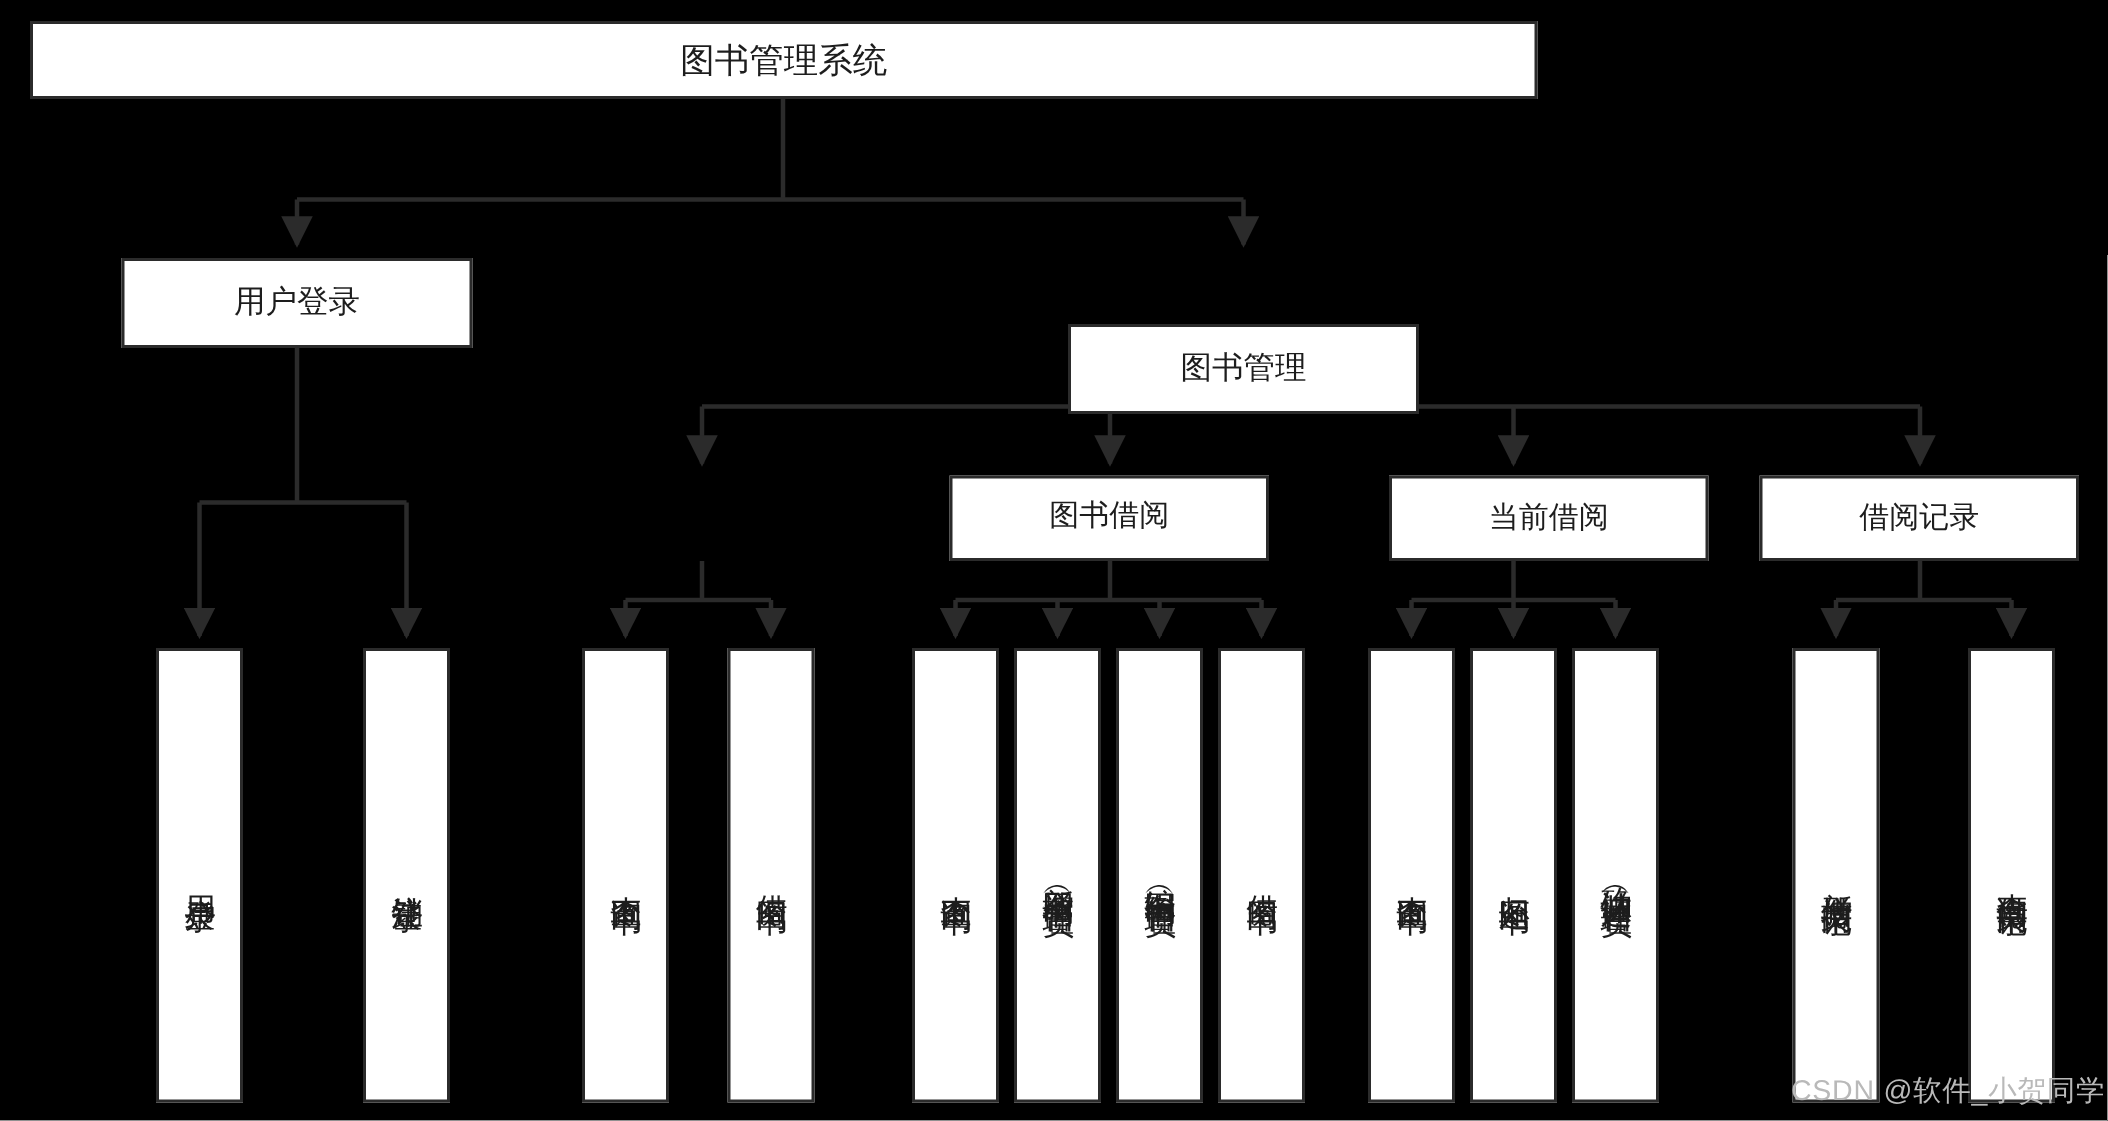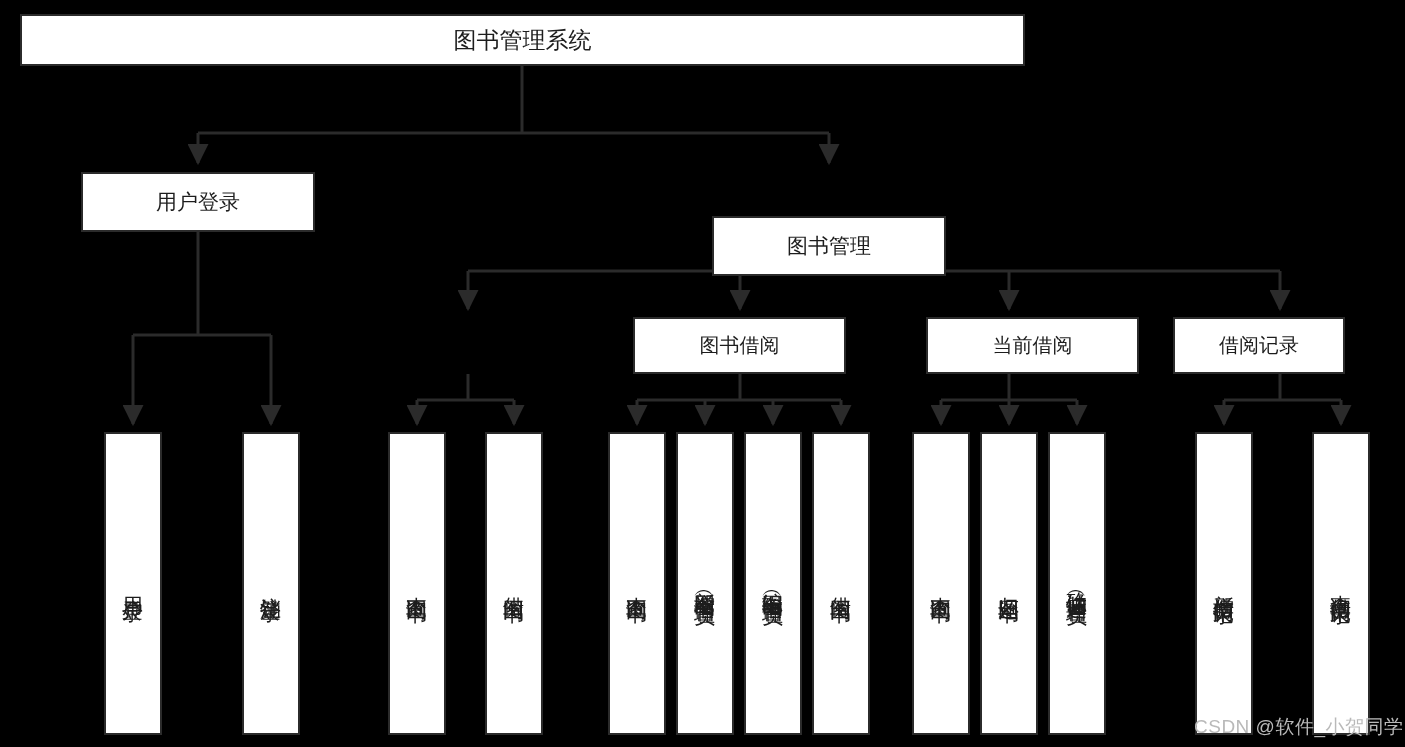--- a/index.html
+++ b/index.html
@@ -129,27 +129,27 @@
     <span>图书管理系统</span>
   </div>
 
   <div class="node lvl2" style="left:81px; top:172px; width:234px; height:60px;">
     <span>用户登录</span>
   </div>
   <div class="node lvl2" style="left:712px; top:188px; width:234px; height:60px;margin-top:28px;">
     <span>图书管理</span>
   </div>
 
-  <div class="node lvl3" style="left:633px; top:317px; width:213px; height:57px;">
+  <div class="node lvl3" style="left:633px; top:317px; width:213px; height:57px;font-family:Liberation Mono, monospace;">
     <span>图书借阅</span>
   </div>
   <div class="node lvl3" style="left:926px; top:317px; width:213px; height:57px;">
     <span>当前借阅</span>
   </div>
-  <div class="node lvl3" style="left:1173px; top:317px; width:172px; height:57px;">
+  <div class="node lvl3" style="left:1173px; top:317px; width:213px; height:57px;">
     <span>借阅记录</span>
   </div>
 
   <div class="node leaf" style="left:104px; top:432px; width:58px; height:303px;">
     <span class="vtext">用户登录</span>
   </div>
   <div class="node leaf" style="left:242px; top:432px; width:58px; height:303px;">
     <span class="vtext">注销登录</span>
   </div>
 

